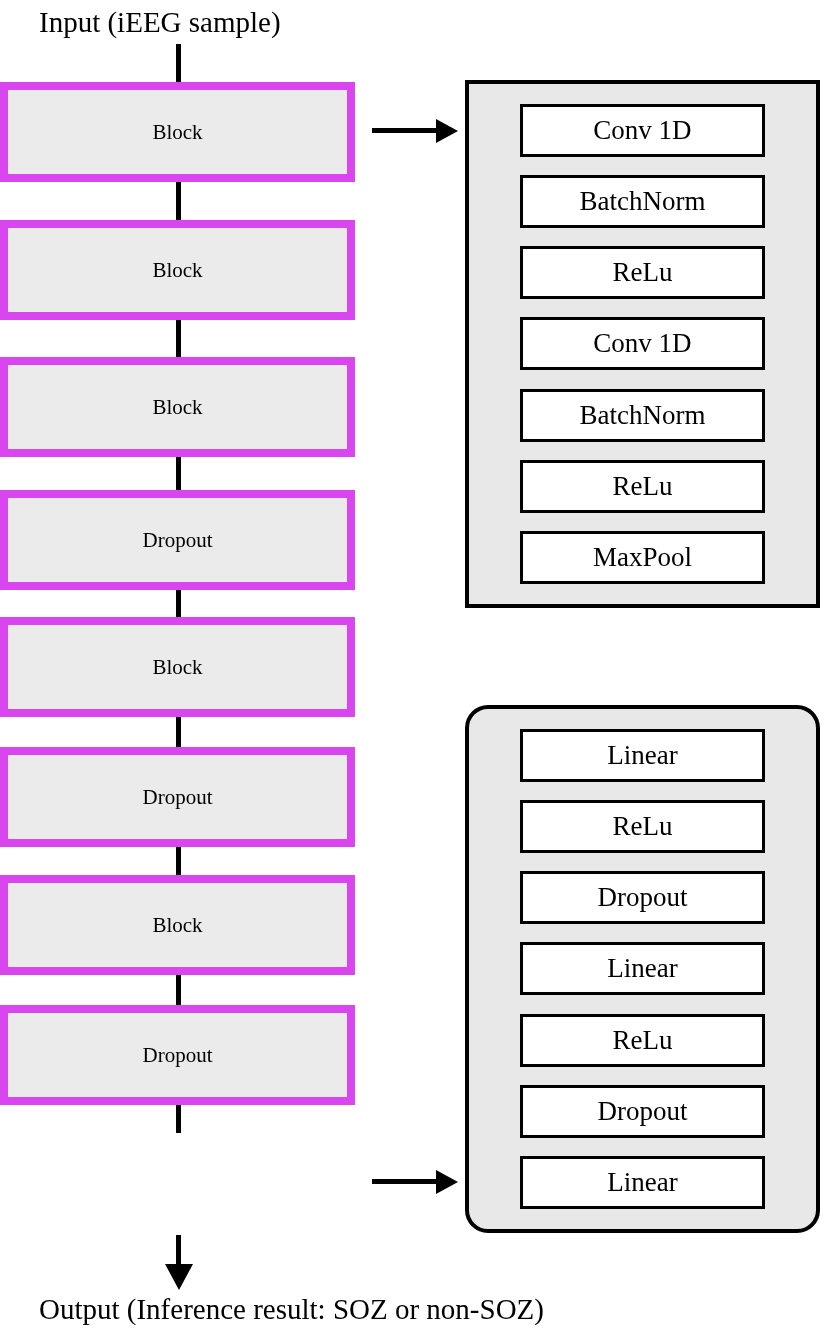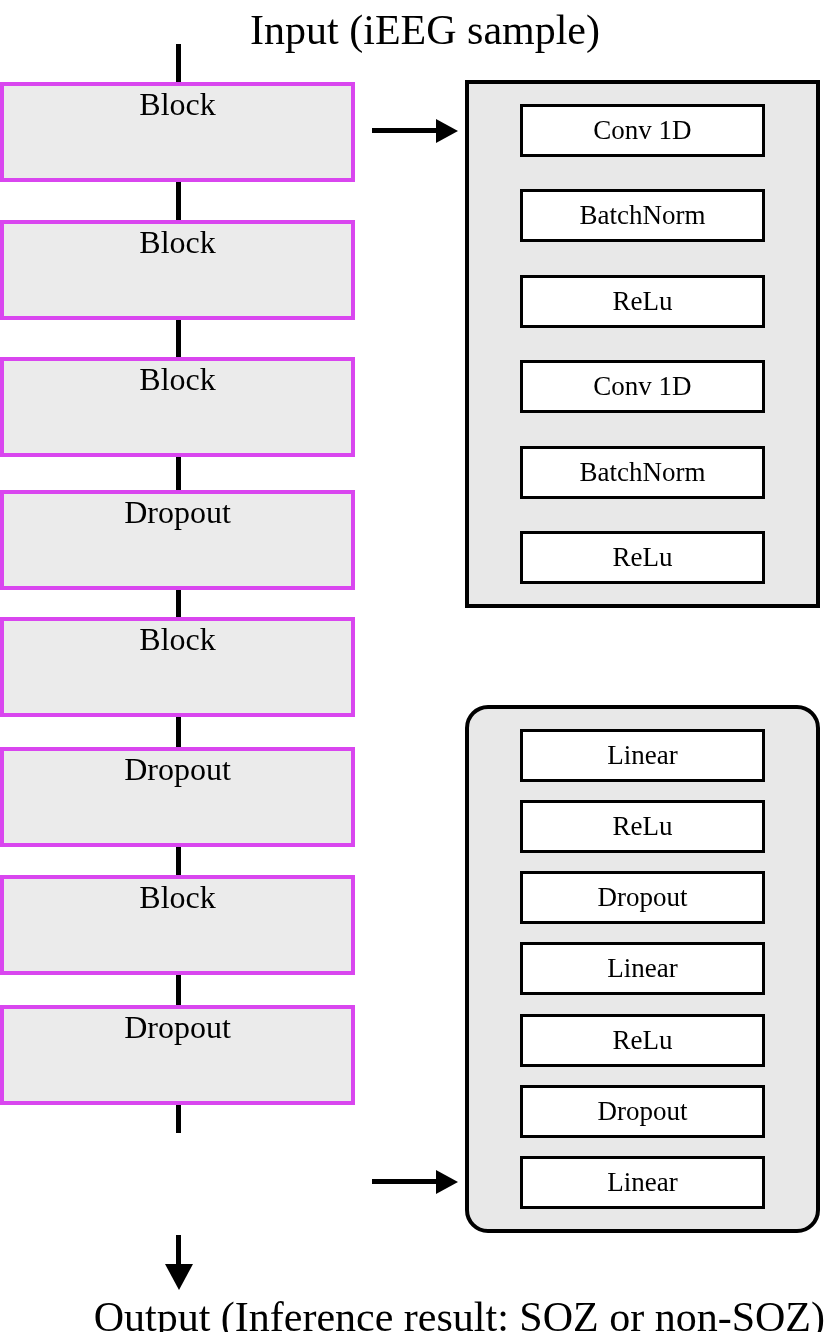--- a/index.html
+++ b/index.html
@@ -8,37 +8,39 @@
     width: 825px; height: 1332px;
     font-family: "Liberation Serif", "DejaVu Serif", serif;
     color: #000;
     position: relative;
     overflow: hidden;
   }
   .canvas { position: absolute; inset: 0; }
 
   .title {
     position: absolute;
-    font-size: 42px;
-    text-align: right;
+    font-size: 29px;
+    text-align: left;
     white-space: nowrap;
+    margin-left: 39px;
   }
   .title.top    { top: 6px;  left: 0; width: 600px; }
   .title.bottom { top: 1293px; left: 0; width: 825px; }
 
   .node {
     position: absolute;
     left: 0;
     width: 355px;
     height: 100px;
     background: #ebebeb;
-    border: 4px solid #d946ef;
+    border: 8px solid #d946ef;
     display: flex;
+    align-items: center;
     justify-content: center;
-    font-size: 32px;
+    font-size: 21px;
   }
 
   .vconn {
     position: absolute;
     left: 176px;
     width: 5px;
     background: #000;
   }
 
   .down-arrowhead {
@@ -150,20 +152,23 @@
       </div>
     <div class="layer">
         <span>Conv 1D</span>
       </div>
     <div class="layer">
         <span>BatchNorm</span>
       </div>
     <div class="layer">
         <span>ReLu</span>
       </div>
+    <div class="layer">
+        <span>MaxPool</span>
+      </div>
   </div>
 
   <div class="panel" style="top:705px;border-radius:23px;">
     <div class="layer">
         <span>Linear</span>
       </div>
     <div class="layer">
         <span>ReLu</span>
       </div>
     <div class="layer">

